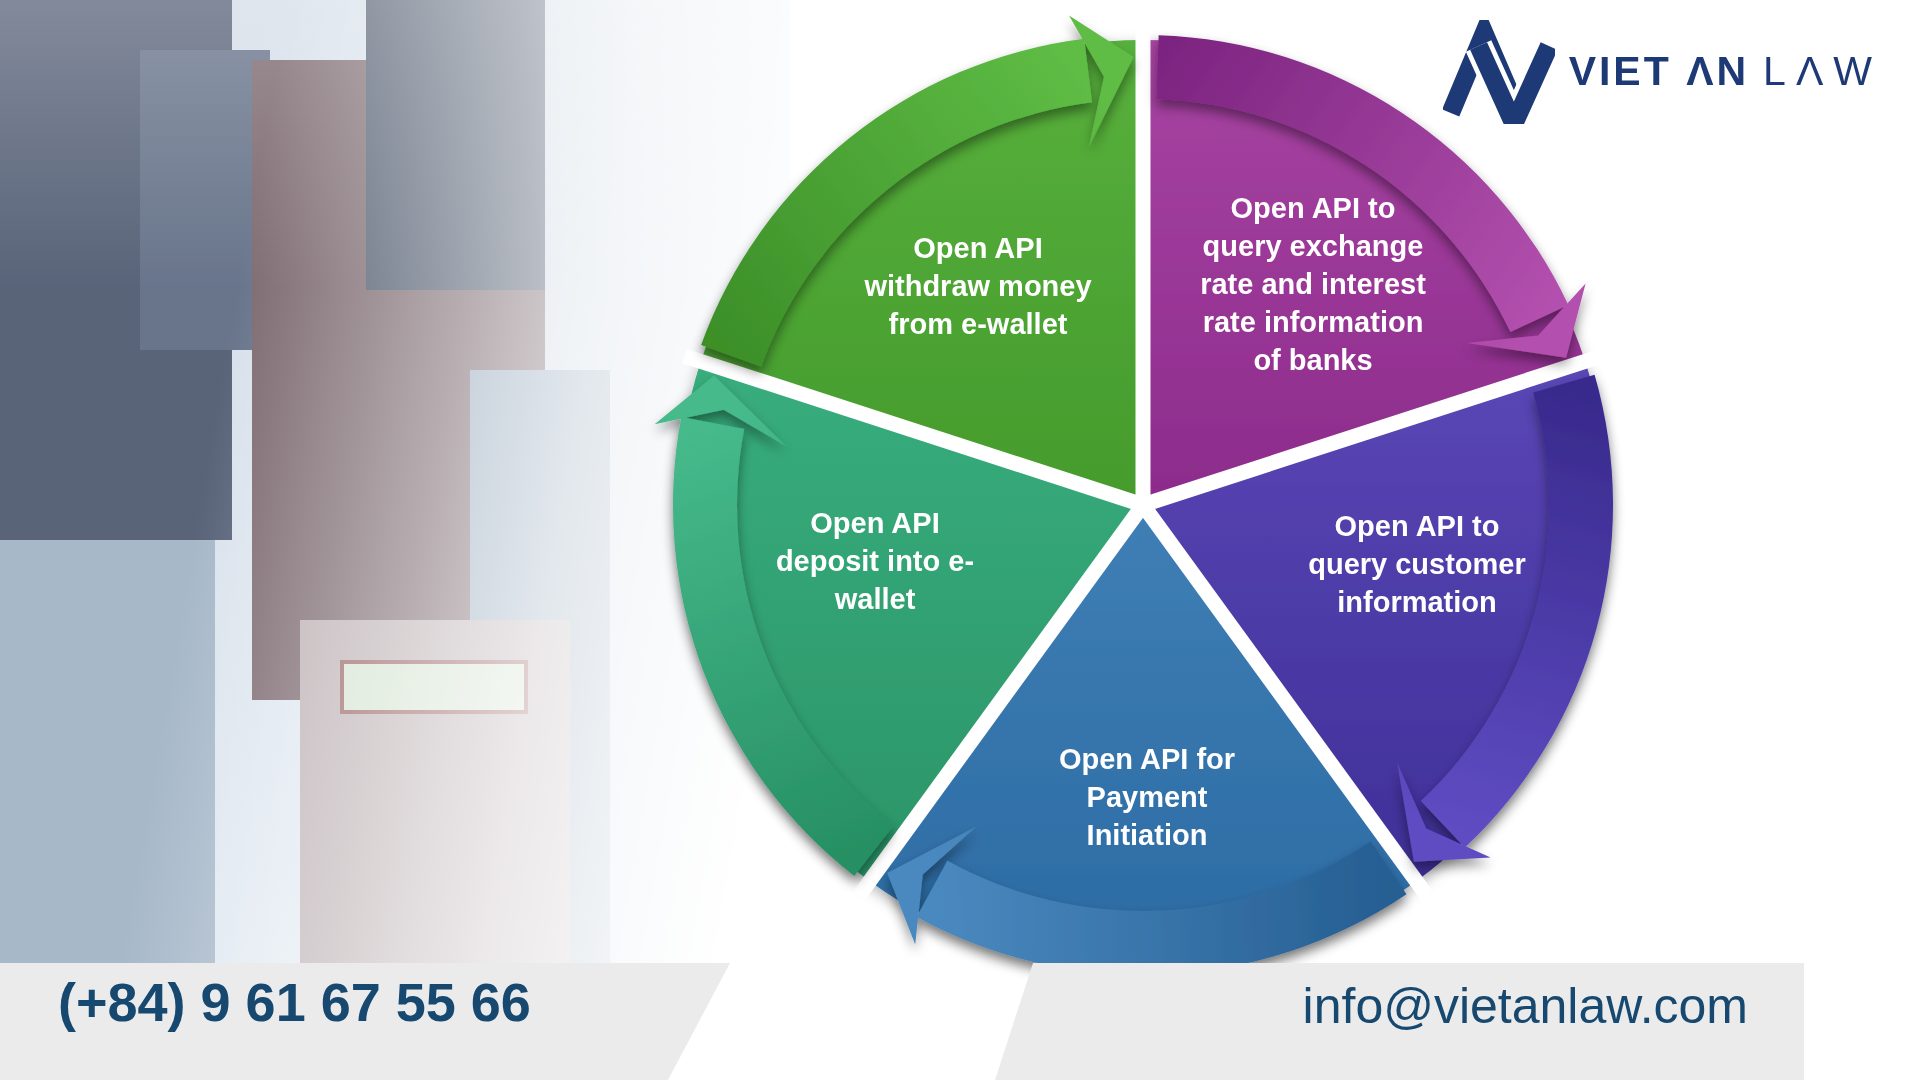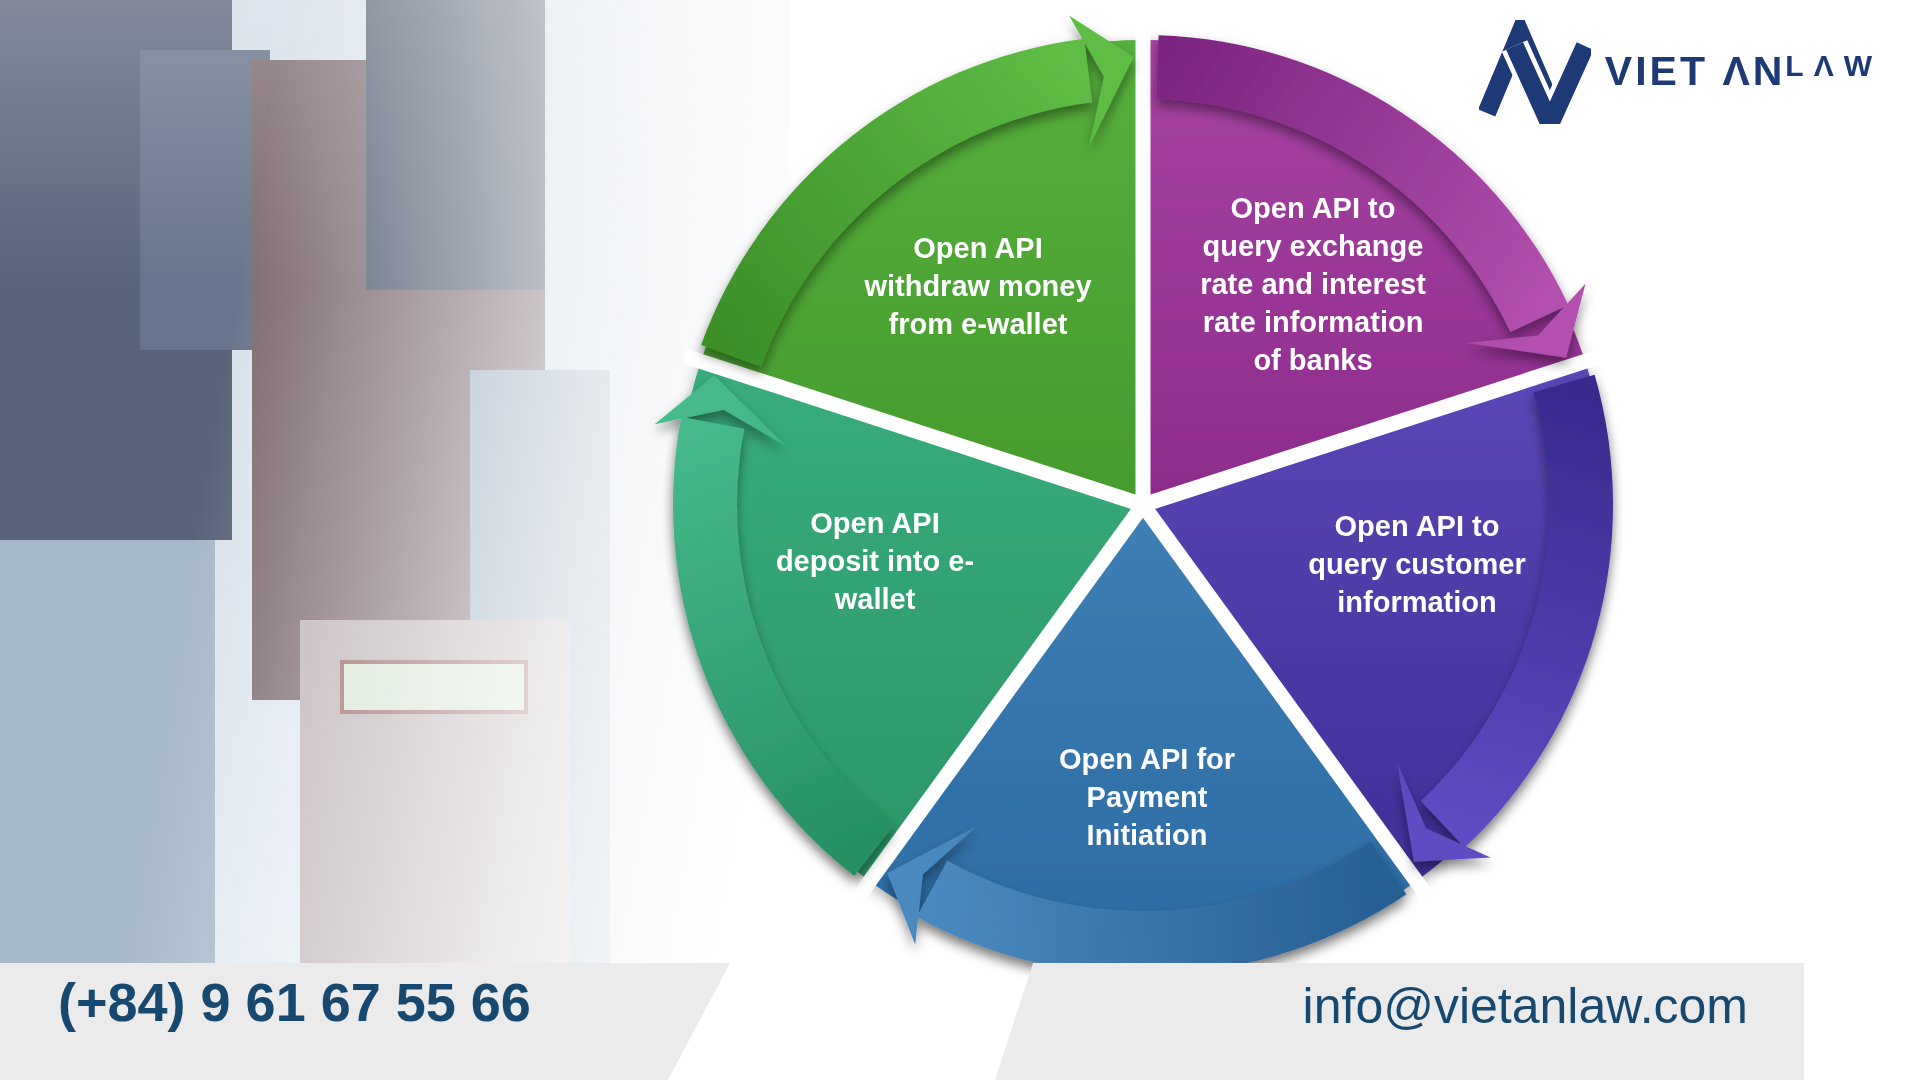--- a/index.html
+++ b/index.html
@@ -26,21 +26,21 @@
   .b7{left:0;top:540px;width:215px;height:423px;background:#9db0c3;}
   .b8{left:470px;top:370px;width:140px;height:593px;background:#8ea3b8;}
   .photo .fade{position:absolute;left:0;top:0;width:100%;height:100%;
       background:linear-gradient(100deg, rgba(255,255,255,0.10) 30%, rgba(255,255,255,0.75) 68%, #ffffff 93%),
                  linear-gradient(to bottom, rgba(255,255,255,0.25) 0%, rgba(255,255,255,0) 30%);}
   
   .logo{position:absolute;top:20px;right:38px;display:flex;align-items:center;color:var(--navy,#1e3a76);}
   .logo .mark{width:112px;height:104px;margin-right:14px;}
   .logo .words{display:flex;flex-direction:row;line-height:1.02;}
   .logo .l1{font-size:41px;font-weight:bold;letter-spacing:3px;}
-  .logo .l2{font-size:30px;font-weight:bold;letter-spacing:10px;}
+  .logo .l2{font-size:41px;font-weight:normal;letter-spacing:10px;margin-left:14px;}
   
   #diagram{position:absolute;left:0;top:0;width:1920px;height:1080px;}
   
   .footer{position:absolute;left:0;top:963px;width:1804px;height:117px;}
   .foot-left,.foot-right{position:absolute;left:0;top:0;width:100%;height:100%;background:var(--footer_bar,#ebebeb);}
   .foot-left{clip-path:polygon(0 0, 730px 0, 668px 100%, 0 100%);}
   .foot-right{clip-path:polygon(1033px 0, 100% 0, 100% 100%, 995px 100%);}
   .phone{position:absolute;left:58px;top:8px;font-size:54px;font-weight:bold;color:var(--footer_text,#17486f);}
   .email{position:absolute;right:56px;top:14px;font-size:50px;font-weight:normal;color:var(--footer_text,#17486f);}
 </style>

